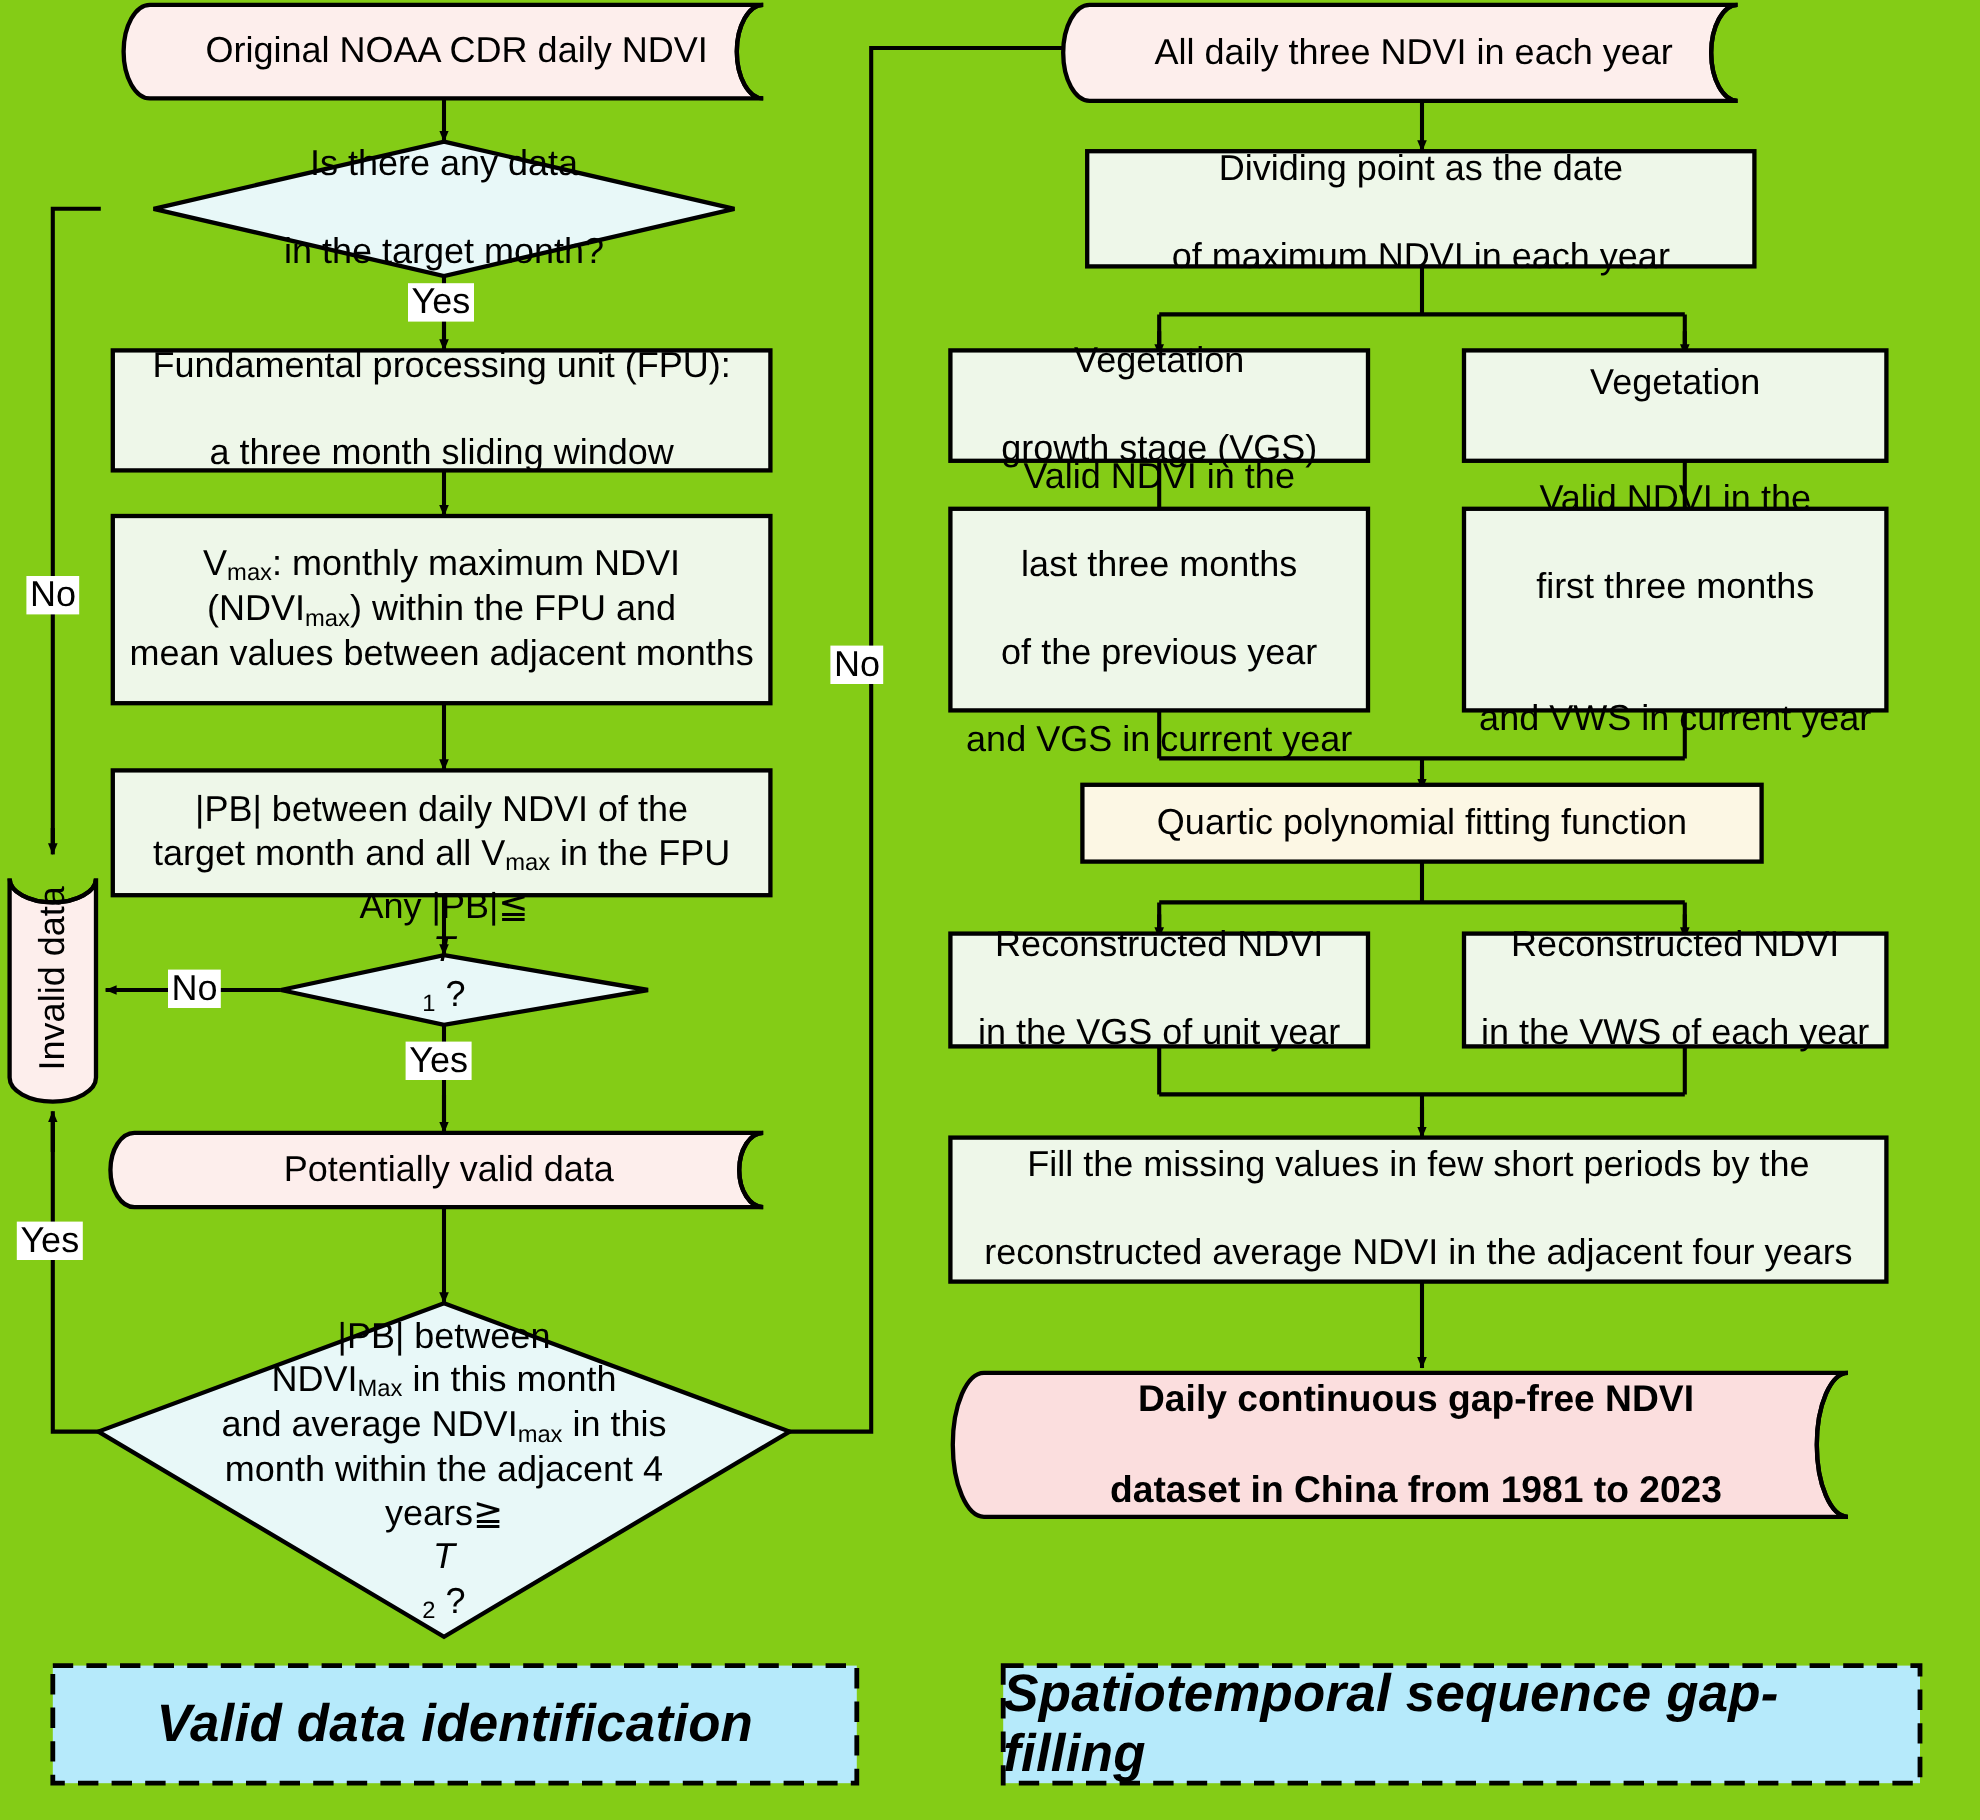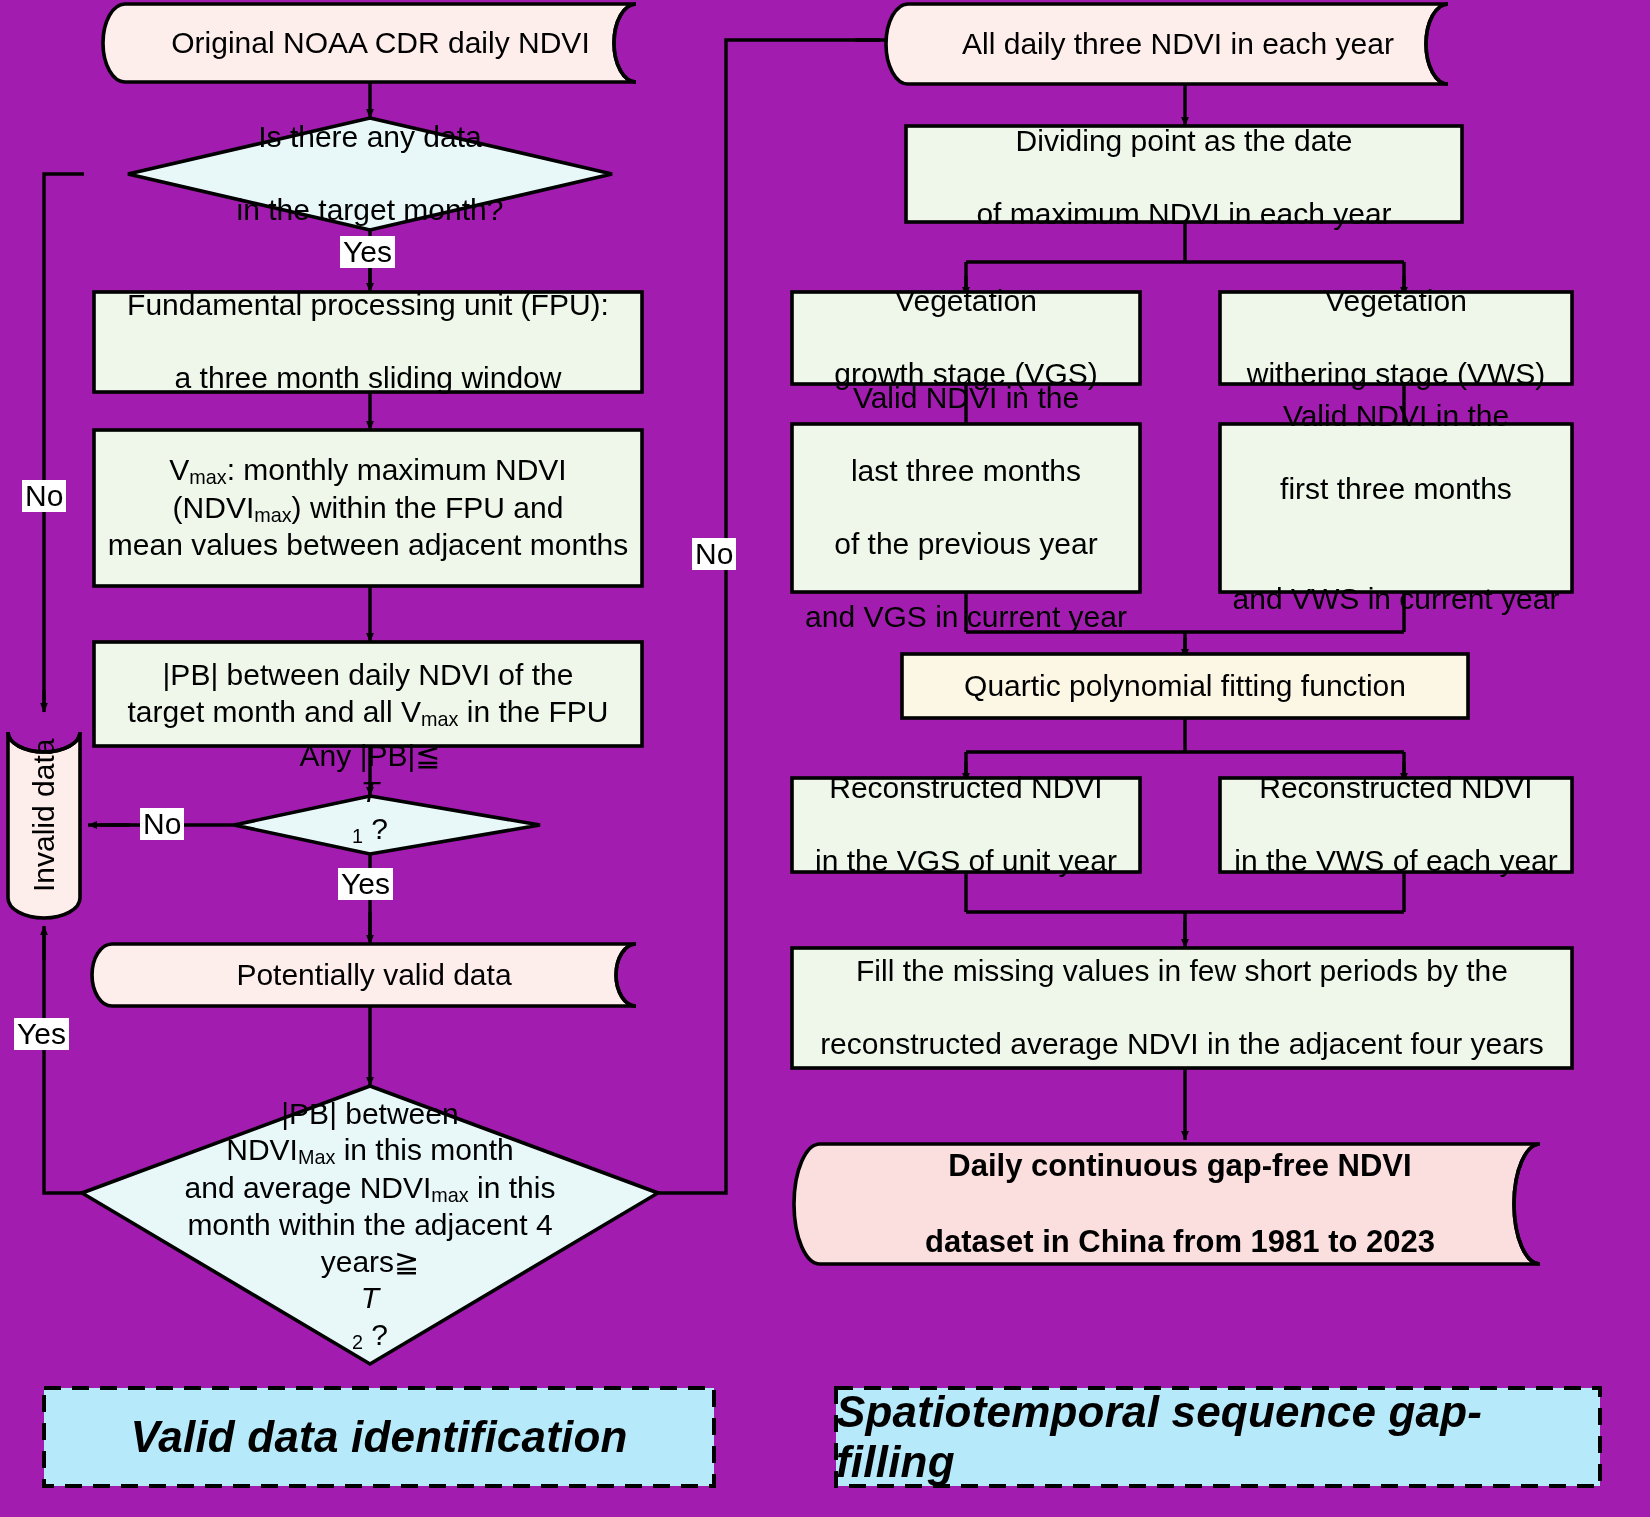--- a/index.html
+++ b/index.html
@@ -1,17 +1,17 @@
 <!DOCTYPE html>
 <html><head>
 <meta charset="utf-8">
 <style>
   html,body{margin:0;padding:0;background:#ffffff;}
   body{width:1650px;height:1517px;font-family:"Liberation Sans","DejaVu Sans",sans-serif;}
-  #stage{position:relative;width:1650px;height:1517px;overflow:hidden;background:#a21caf;}
+  #stage{position:relative;width:1650px;height:1517px;overflow:hidden;background:#84cc16;}
   svg.layer{position:absolute;left:0;top:0;width:1650px;height:1517px;}
   .node-text{
     position:absolute;display:flex;align-items:center;justify-content:center;
     text-align:center;color:#000;line-height:1.22;
     font-size:30px;pointer-events:none;
   }
   .node-text span{display:block;}
   .edge-label{
     position:absolute;font-size:30px;color:#000;background:#ffffff;
     padding:0 3px;line-height:1.05;text-align:center;
@@ -224,21 +224,20 @@
   <div class="node-text" style="left:792px;top:292px;width:348px;height:92px;">
     <span>
       <span>Vegetation</span><br>
       <span>growth stage (VGS)</span>
     </span>
   </div>
 
   <div class="node-text" style="left:1220px;top:292px;width:352px;height:92px;">
     <span>
       <span>Vegetation</span><br>
-      <span>withering stage (VWS)</span>
     </span>
   </div>
 
   <div class="node-text" style="left:792px;top:424px;width:348px;height:168px;">
     <span>
       <span>Valid NDVI in the</span><br>
       <span>last three months</span><br>
       <span>of the previous year</span><br>
       <span>and VGS in current year</span>
     </span>

